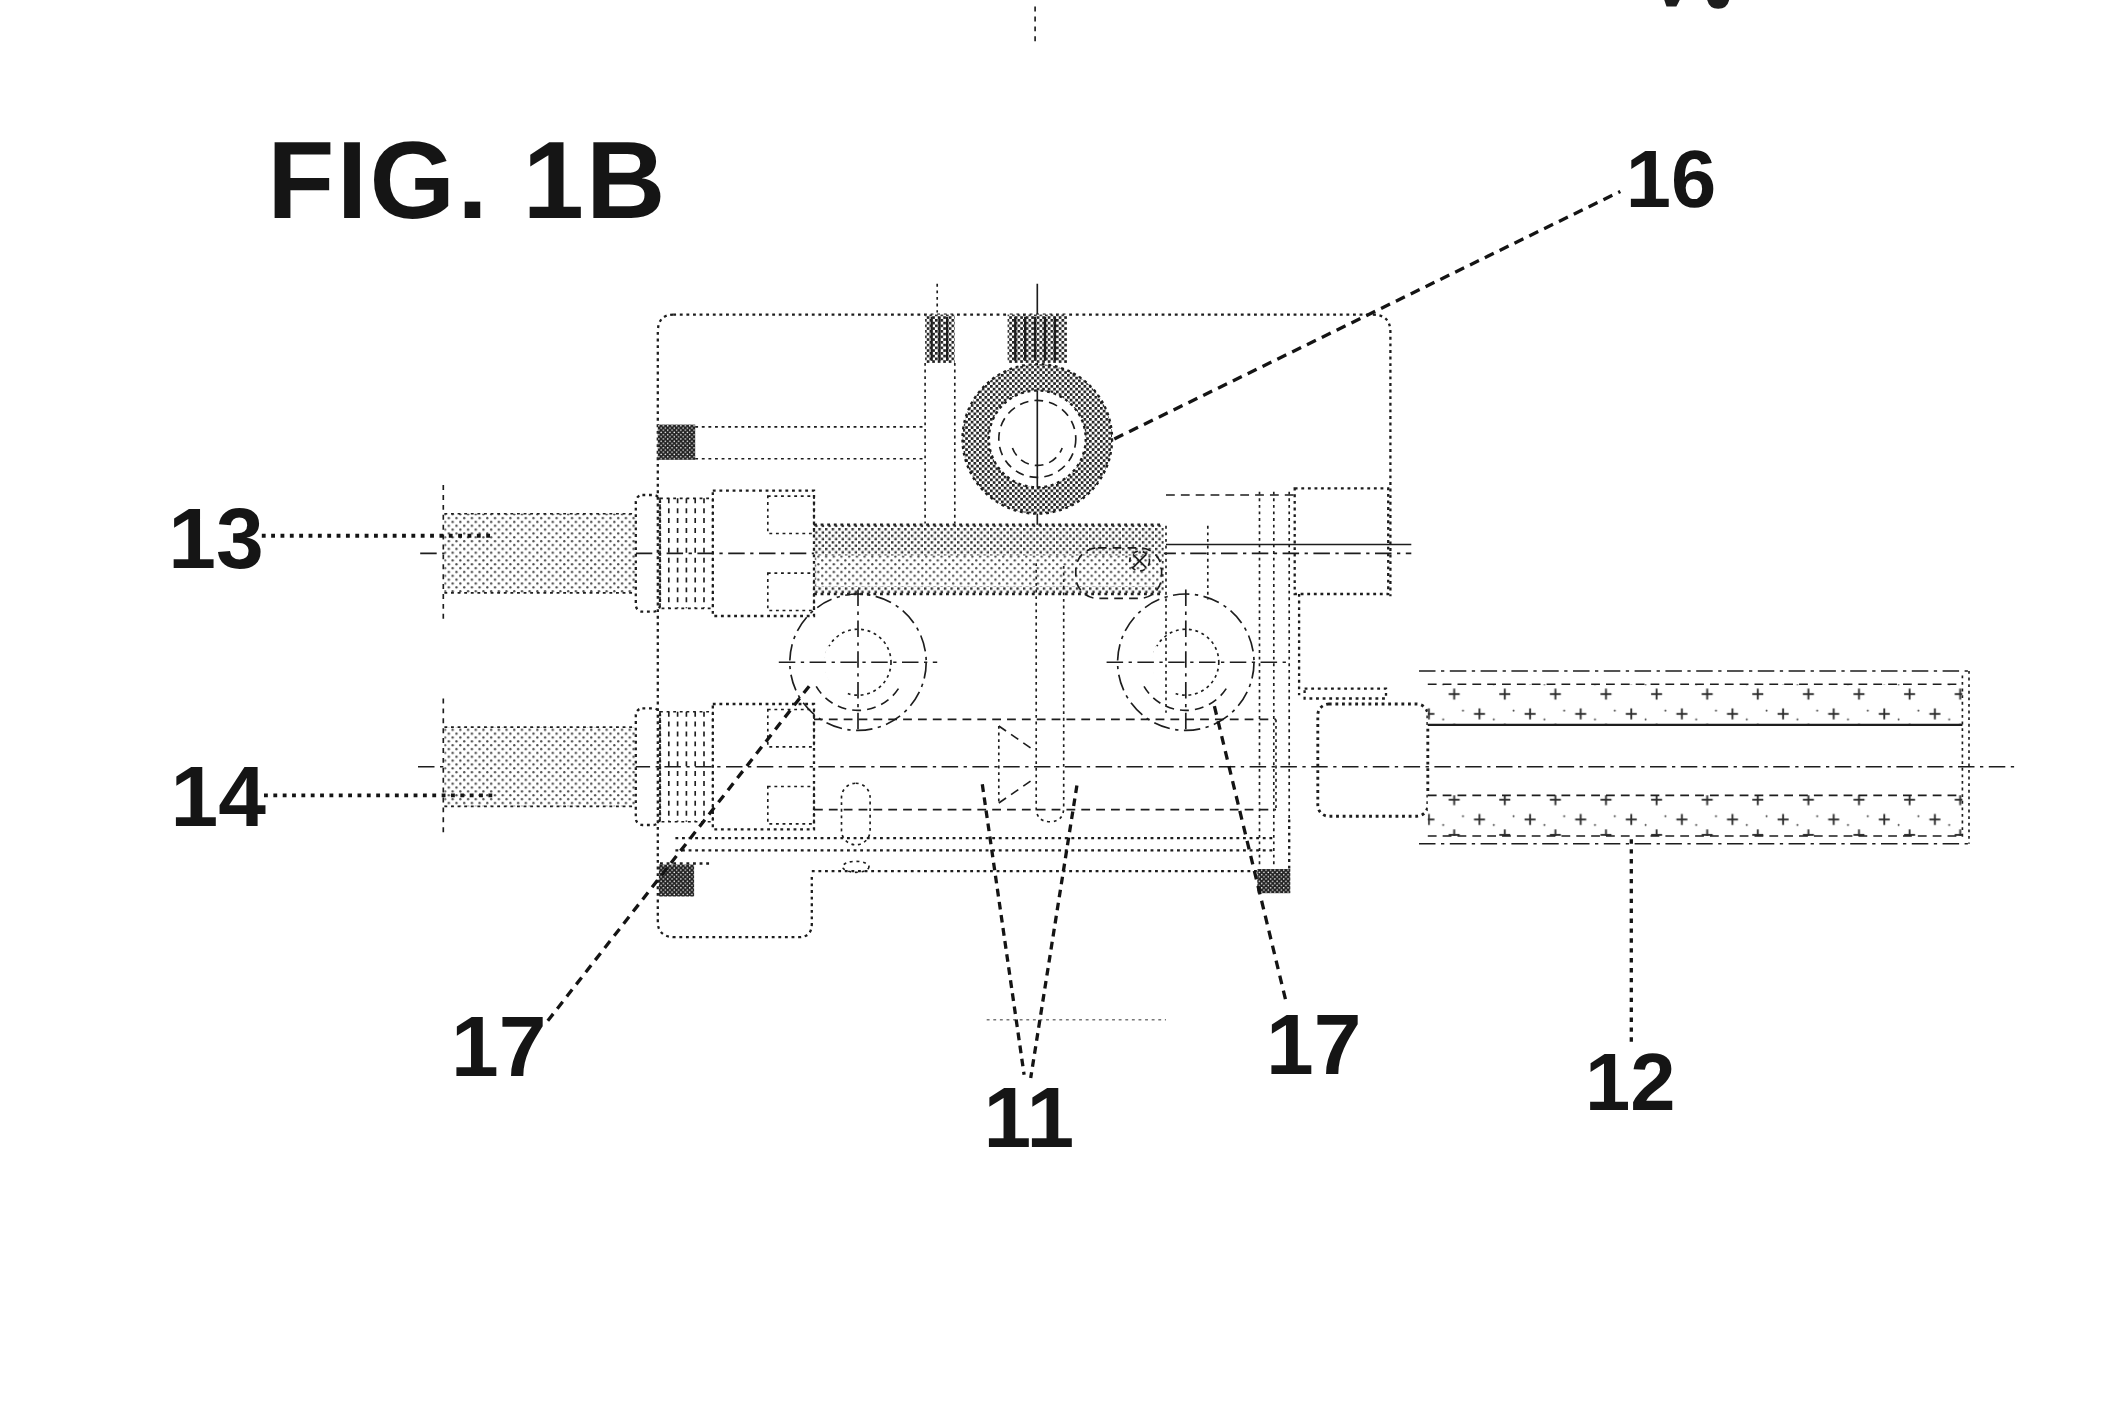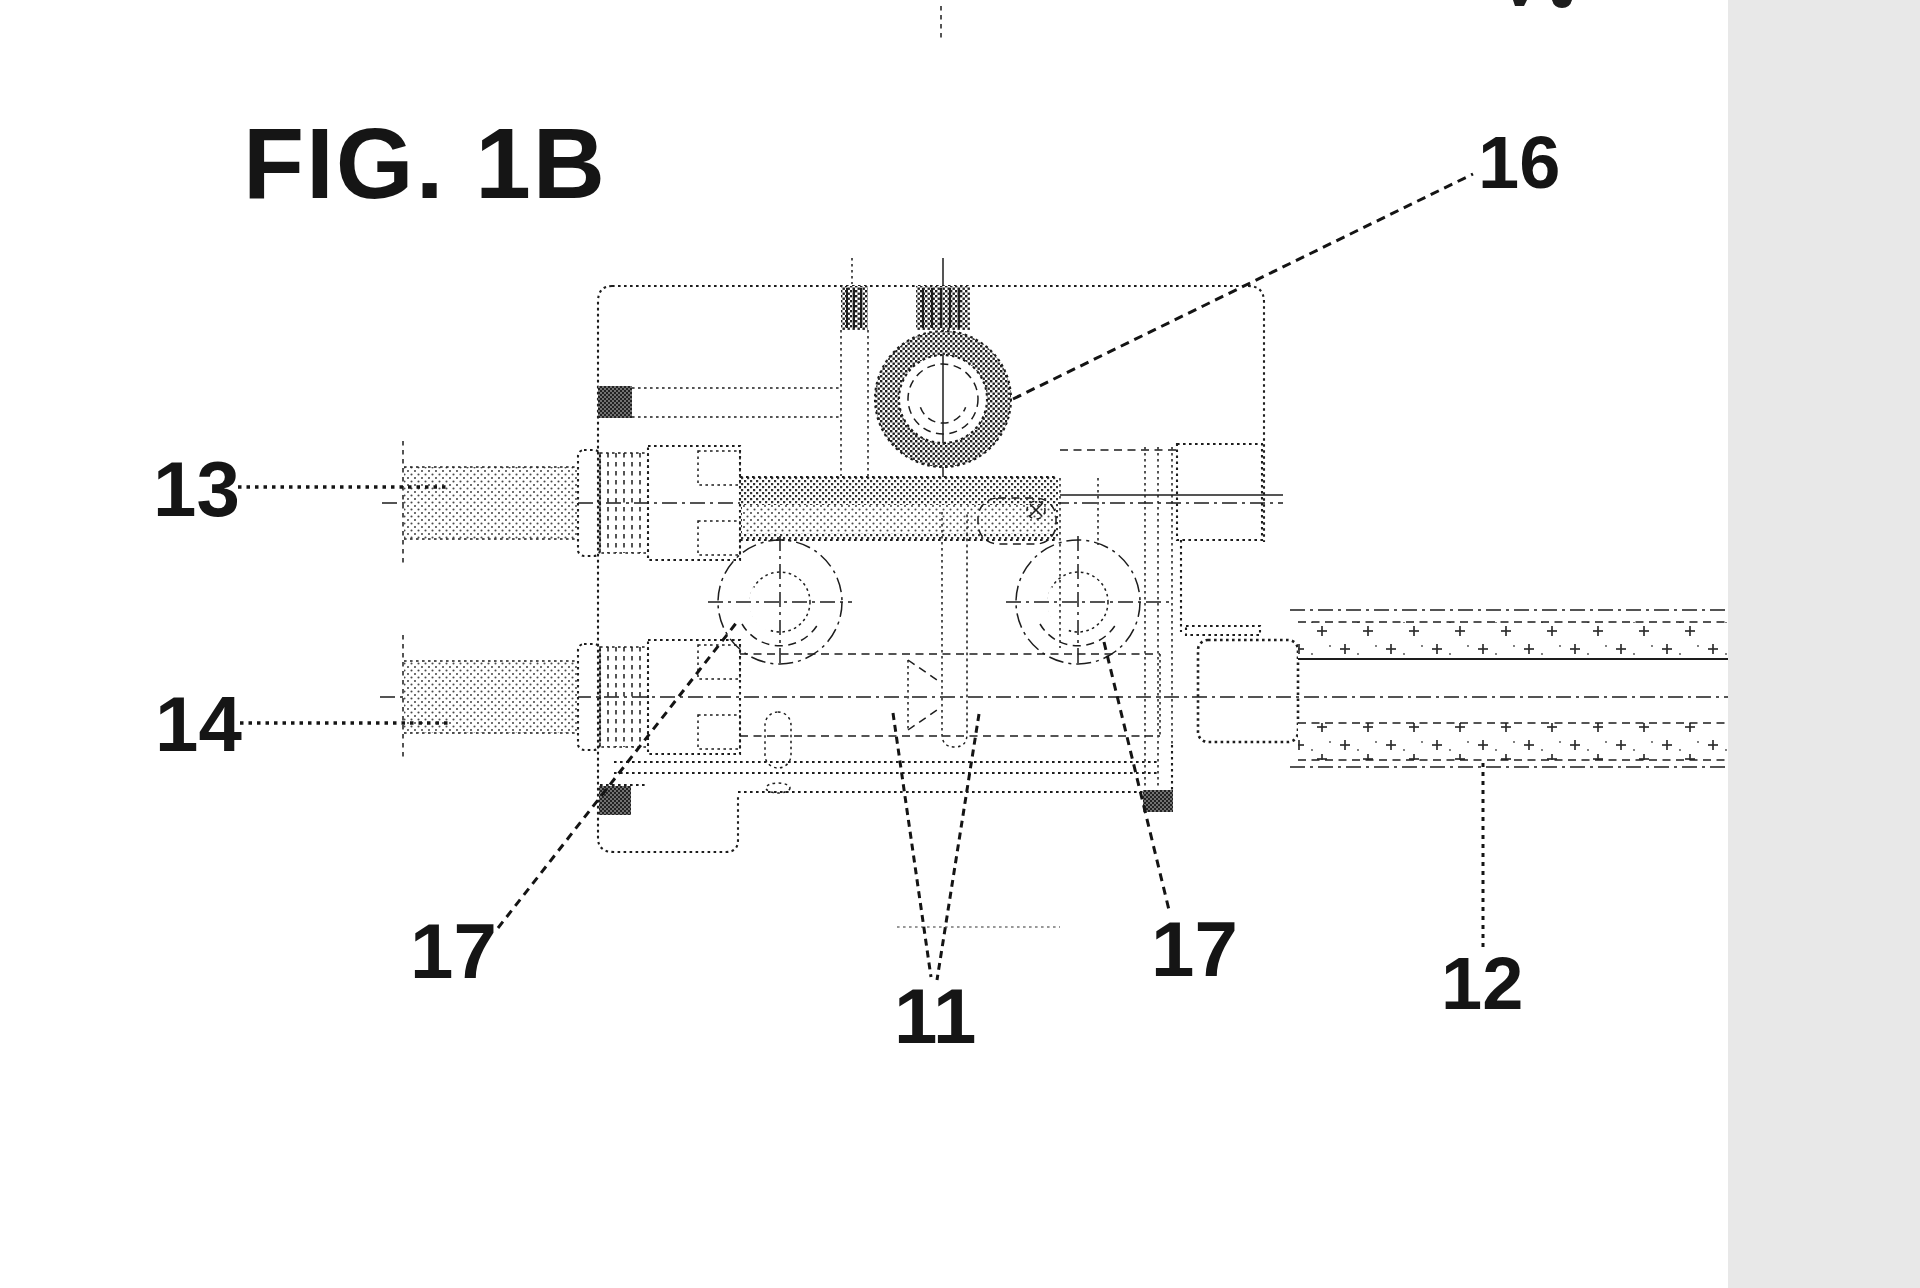--- a/index.html
+++ b/index.html
@@ -1,16 +1,16 @@
 <!DOCTYPE html>
 <html><head>
 <meta charset="utf-8">
 <style>
   html,body{margin:0;padding:0;background:#e8e8e8;}
-  .stage{position:relative;width:1728px;height:1288px;background:#ffffff;overflow:hidden;
+  .stage{position:relative;width:1920px;height:1288px;background:#ffffff;overflow:hidden;
          font-family:"Liberation Sans", sans-serif;}
   svg{display:block;position:absolute;left:0;top:0;}
   text{font-family:"Liberation Sans", sans-serif;font-weight:bold;fill:#151515;}
   .dot   {stroke:#1d1d1d;fill:none;stroke-dasharray:2.6 3.4;}
   .dash  {stroke:#1d1d1d;fill:none;stroke-dasharray:8 5.5;}
   .dashf {stroke:#1d1d1d;fill:none;stroke-dasharray:4.5 4.5;}
   .dashdot{stroke:#1d1d1d;fill:none;stroke-dasharray:15 5 3 5;}
   .solid {stroke:#1d1d1d;fill:none;}
   .w1{stroke-width:1.5;} .w2{stroke-width:2.1;} .w3{stroke-width:2.6;}
   .lead{stroke:#141414;fill:none;}

